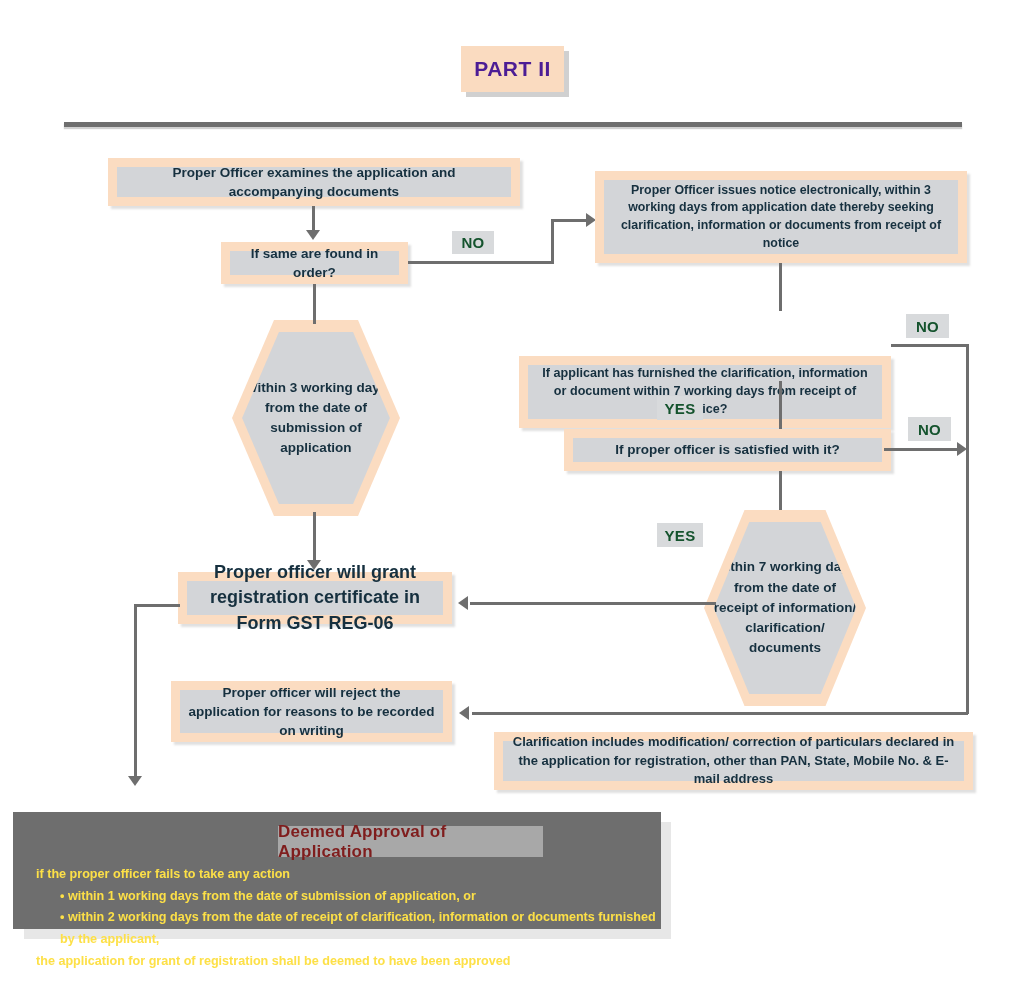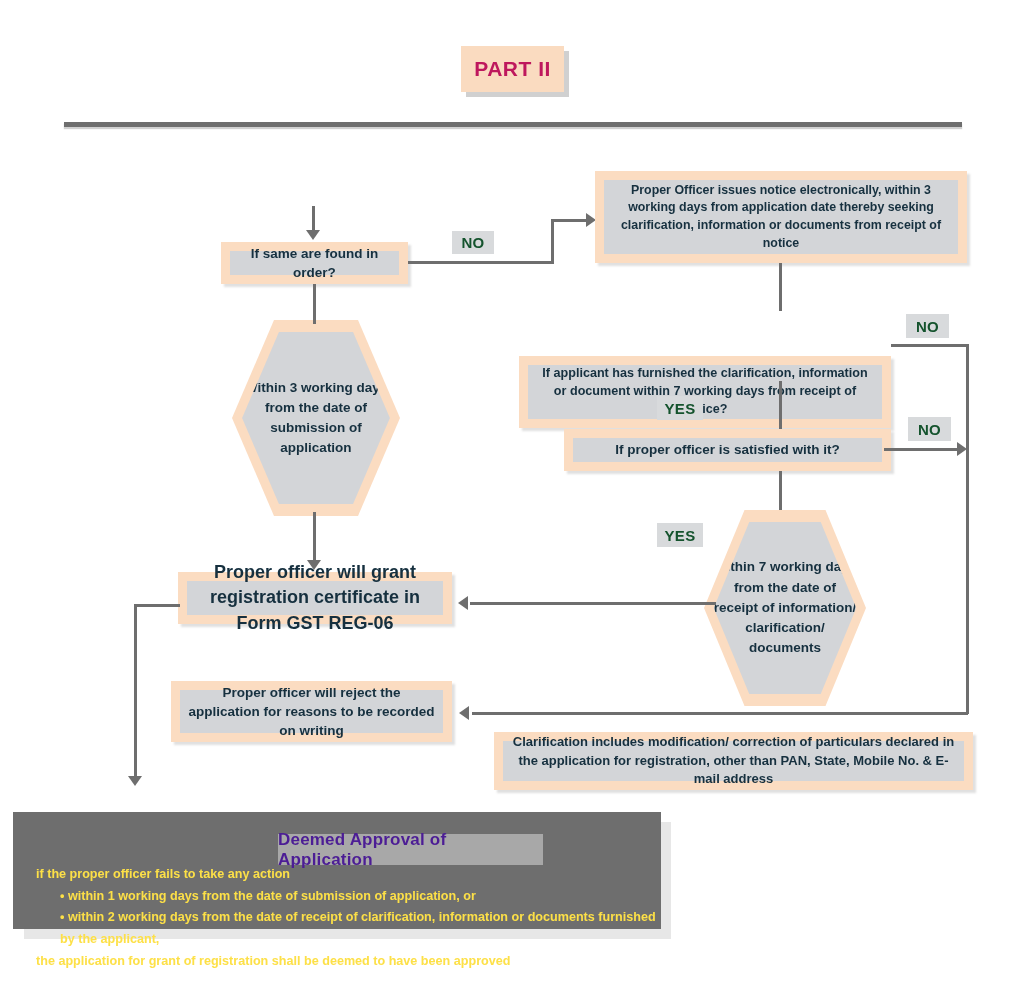--- a/index.html
+++ b/index.html
@@ -14,21 +14,21 @@
     background:#ffffff;
     overflow:hidden;
   }
 
   
   .abs{position:absolute;box-sizing:border-box;}
 
   
   .part-chip{
     background:#FADBC0;
-    color:#be185d;
+    color:#4c1d95;
     font-weight:bold;
     font-size:21px;
     letter-spacing:.5px;
     display:flex;
     align-items:center;
     justify-content:center;
     box-shadow:5px 5px 0 rgba(150,150,150,.45);
   }
 
   
@@ -115,44 +115,46 @@
   }
 
   
   .panel-shadow{background:#E7E7E7;}
   .panel{
     background:#6E6E6E;
     color:#ffffff;
   }
   .panel-title{
     background:#A8A8A8;
-    color:#4c1d95;
+    color:#7f1d1d;
     font-weight:bold;
     font-size:17px;
     display:flex;align-items:center;justify-content:center;
     letter-spacing:.2px;
-    margin-top:8px;
   }
   .panel-body{
     font-size:12.6px;
     font-weight:bold;
     line-height:1.72;
     color:#fde047;
   }
   .panel-body .bullet{padding-left:24px;}
 </style>
 </head>
 <body>
 
 <div id="canvas">
 
   <div class="abs part-chip" style="left:461px;top:46px;width:103px;height:46px;">PART II</div>
 
   <div class="abs rule" style="left:64px;top:122px;width:898px;height:5px;"></div>
 
+  <div class="abs node" style="left:108px;top:158px;width:412px;height:48px;font-size:13.5px;">
+    <span class="inner">Proper Officer examines the application and accompanying documents</span>
+  </div>
 
   <div class="ln ln-v" style="left:312px;top:206px;height:26px;"></div>
   <div class="arrow-d" style="left:306px;top:230px;"></div>
 
   <div class="abs node" style="left:221px;top:242px;width:187px;height:42px;font-size:13.5px;">
     <span class="inner">If same are found in order?</span>
   </div>
 
   <div class="ln ln-h" style="left:408px;top:261px;width:146px;"></div>
   <div class="ln ln-v" style="left:551px;top:219px;height:45px;"></div>

